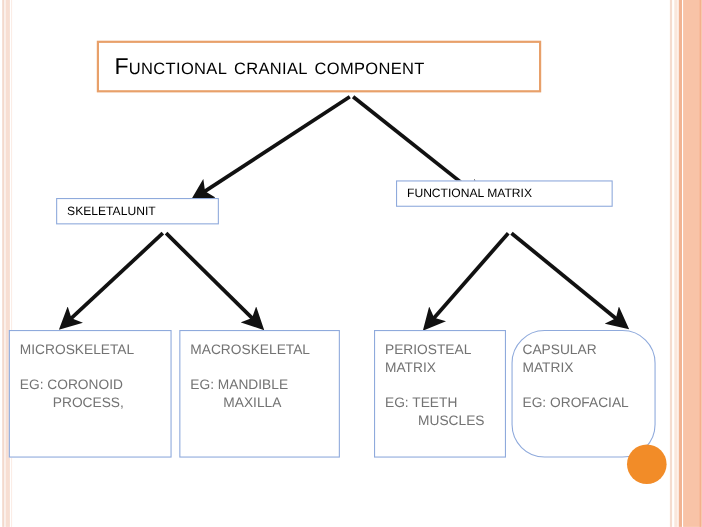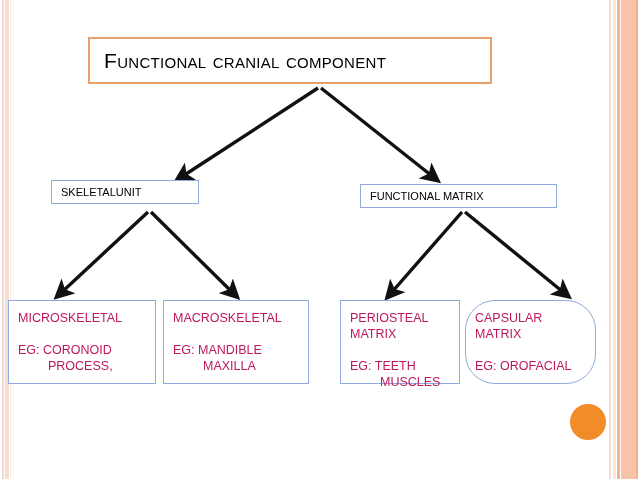--- a/index.html
+++ b/index.html
@@ -73,30 +73,30 @@
     border: 1px solid #8FAADC;
     height: 24px;
     display: flex;
     align-items: center;
     padding-left: 9px;
     font-size: 11px;
     color: #000;
     white-space: nowrap;
   }
   .mid-left  { left: 51px;  top: 180px; width: 148px; }
-  .mid-right { left: 360px; top: 184px; width: 197px; }
+  .mid-right { left: 360px; top: 164px; width: 197px; }
 
   .leaf-box {
     border: 1px solid #8FAADC;
     top: 300px;
-    height: 84px;
+    height: 116px;
     padding: 9px 6px 0 9px;
     font-size: 12.5px;
     line-height: 16px;
-    color: #be185d;
+    color: #737373;
   }
   .leaf-1 { left: 8px;   width: 148px; }
   .leaf-2 { left: 163px; width: 146px; }
   .leaf-3 { left: 340px; width: 120px; }
   .leaf-4 { left: 465px; width: 131px; border-radius: 30px; }
 
   .leaf-head { white-space: pre-line; }
   .leaf-gap  { height: 16px; }
   .leaf-eg   { white-space: pre-line; }
   .indent-1  { padding-left: 30px; }

